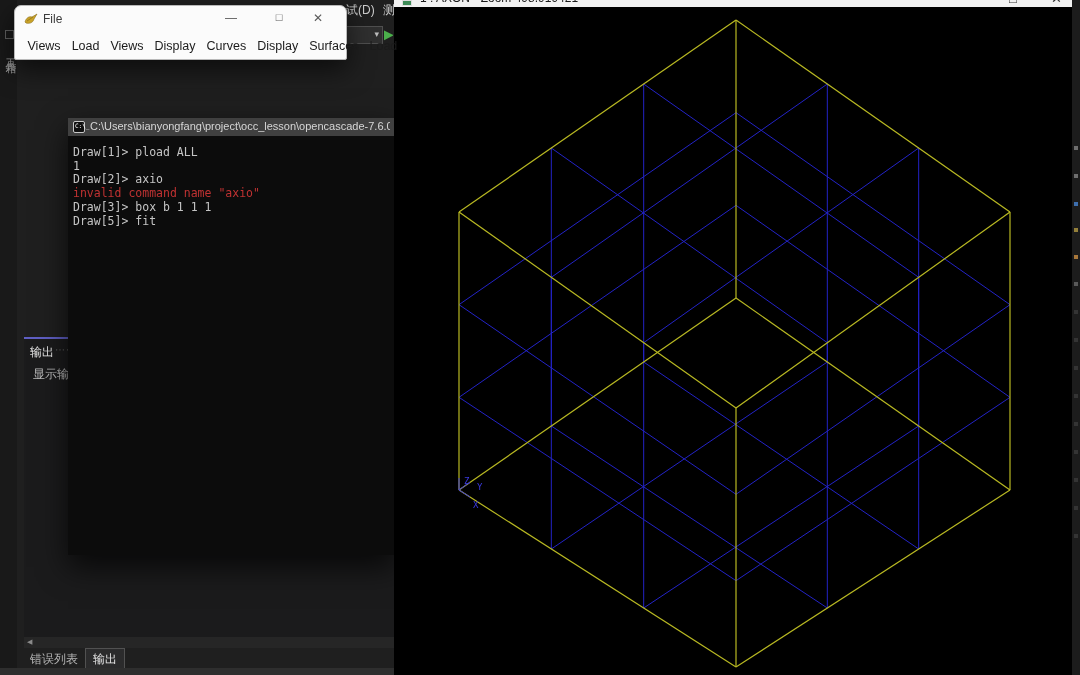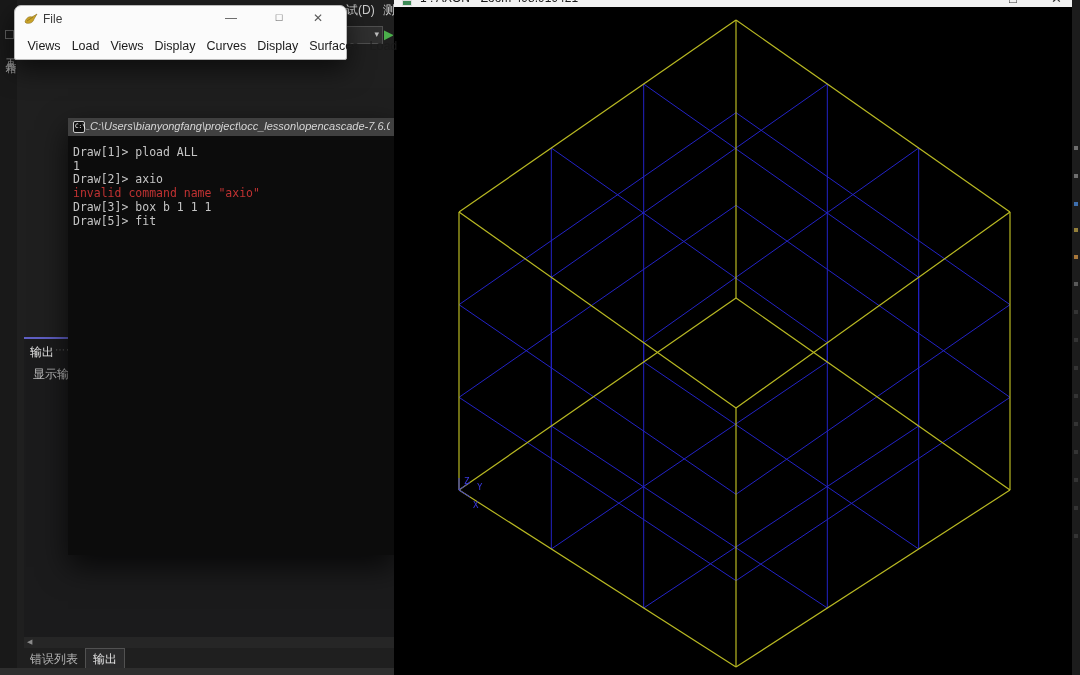--- a/index.html
+++ b/index.html
@@ -45,21 +45,21 @@
   #btn-close{left:292px;}
   #draw-menubar{position:absolute;left:7px;top:27px;width:320px;height:25px;display:flex;align-items:center;}
   .menu-item{font-size:12.5px;color:#1b1b1b;padding:0 5.5px;white-space:nowrap;}
 
   
   #console-win{left:68px;top:118px;width:327px;height:437px;background:#0c0c0c;
     box-shadow:0 12px 28px rgba(0,0,0,.7);z-index:3;}
   #console-titlebar{position:absolute;left:0;top:0;width:100%;height:18px;background:#404040;overflow:hidden;}
   #cmd-icon{position:absolute;left:5px;top:3px;width:12px;height:12px;background:#0f0f0f;border:1px solid #c7c7c7;
     border-radius:2px;font-size:6px;color:#ffffff;font-family:"DejaVu Sans Mono",monospace;line-height:7px;padding-left:1px;box-sizing:border-box;}
-  #console-title{position:absolute;left:22px;top:2px;font-size:11px;color:#d6d6d6;white-space:nowrap;width:300px;overflow:hidden;font-style:italic;}
+  #console-title{position:absolute;left:22px;top:2px;font-size:11px;color:#d6d6d6;white-space:nowrap;width:300px;overflow:hidden;}
   #console-body{position:absolute;left:0;top:18px;width:100%;height:419px;padding:10px 0 0 5px;box-sizing:border-box;
     font-family:"DejaVu Sans Mono","Liberation Mono",monospace;font-size:11.5px;line-height:13.7px;color:#c5c5c5;white-space:pre;}
   .cline.err{color:#c03232;}
 
   
   #viewer-win{left:394px;top:0;width:678px;height:675px;z-index:4;}
   #viewer-titlebar{position:absolute;left:0;top:0;width:678px;height:7px;background:#f2f2f2;overflow:hidden;}
   #viewer-title{position:absolute;left:26px;top:-9px;font-size:12px;color:#1a1a1a;white-space:nowrap;}
   #viewer-icon{position:absolute;left:8px;top:0;width:10px;height:6px;background:#3e8b57;border:1px solid #dddddd;box-sizing:border-box;}
   .vbtn{position:absolute;top:-9px;font-size:13px;color:#333333;}

